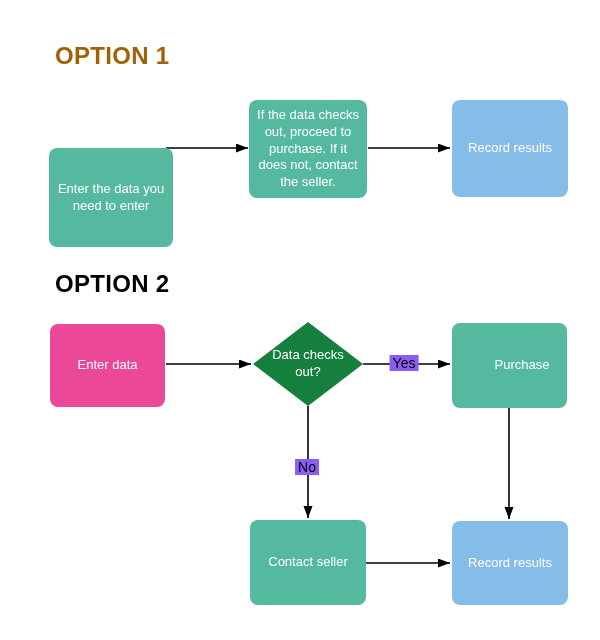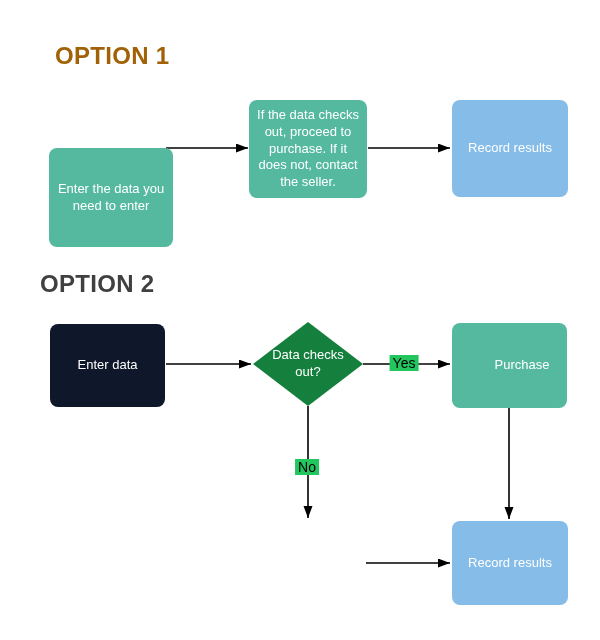--- a/index.html
+++ b/index.html
@@ -46,21 +46,21 @@
     text-align: center;
     color: #ffffff;
     font-size: 13px;
     line-height: 1.3;
     clip-path: polygon(50% 0, 100% 50%, 50% 100%, 0 50%);
   }
   .diamond .diamond-text { width: 74px; }
   .edge-label {
     position: absolute;
     transform: translate(-50%, -50%);
-    background: #22c55e;
+    background: #8b5cf6;
     color: #000000;
     font-size: 14px;
     padding: 0 3px;
     white-space: nowrap;
   }
 </style>
 </head>
 <body>
 
 <div id="canvas">
@@ -89,34 +89,37 @@
   </div>
 
   <div class="node" style="left: 249px; top: 100px; width: 118px; height: 98px; background-color: rgb(85, 185, 160);">
     <span>If the data checks out, proceed to purchase. If it does not, contact the seller.</span>
   </div>
 
   <div class="node" style="left: 452px; top: 100px; width: 116px; height: 97px; background-color: rgb(133, 188, 232);">
     <span>Record results</span>
   </div>
 
-  <div class="section-title" style="left: 40px; top: 270px; color: #404040;">OPTION 2</div>
+  <div class="section-title" style="left: 55px; top: 270px; color: #000000;">OPTION 2</div>
 
-  <div class="node" style="left: 50px; top: 324px; width: 115px; height: 83px; background-color: #0f172a;">
+  <div class="node" style="left: 50px; top: 324px; width: 115px; height: 83px; background-color: #ec4899;">
     <span>Enter data</span>
   </div>
 
   <div class="diamond" style="left: 253px; top: 322px; width: 110px; height: 84px; background-color: #15803d;">
     <span class="diamond-text">Data checks out?</span>
   </div>
 
   <div class="node" style="left: 452px; top: 323px; width: 115px; height: 85px; background-color: rgb(85, 185, 160); padding-left: 31px;">
     <span>Purchase</span>
   </div>
 
+  <div class="node" style="left: 250px; top: 520px; width: 116px; height: 85px; background-color: rgb(85, 185, 160);">
+    <span>Contact seller</span>
+  </div>
 
   <div class="node" style="left: 452px; top: 521px; width: 116px; height: 84px; background-color: rgb(133, 188, 232);">
     <span>Record results</span>
   </div>
 
   <span class="edge-label" style="left:404px; top:363px;">Yes</span>
   <span class="edge-label" style="left:307px; top:467px;">No</span>
 
 </div>
 

